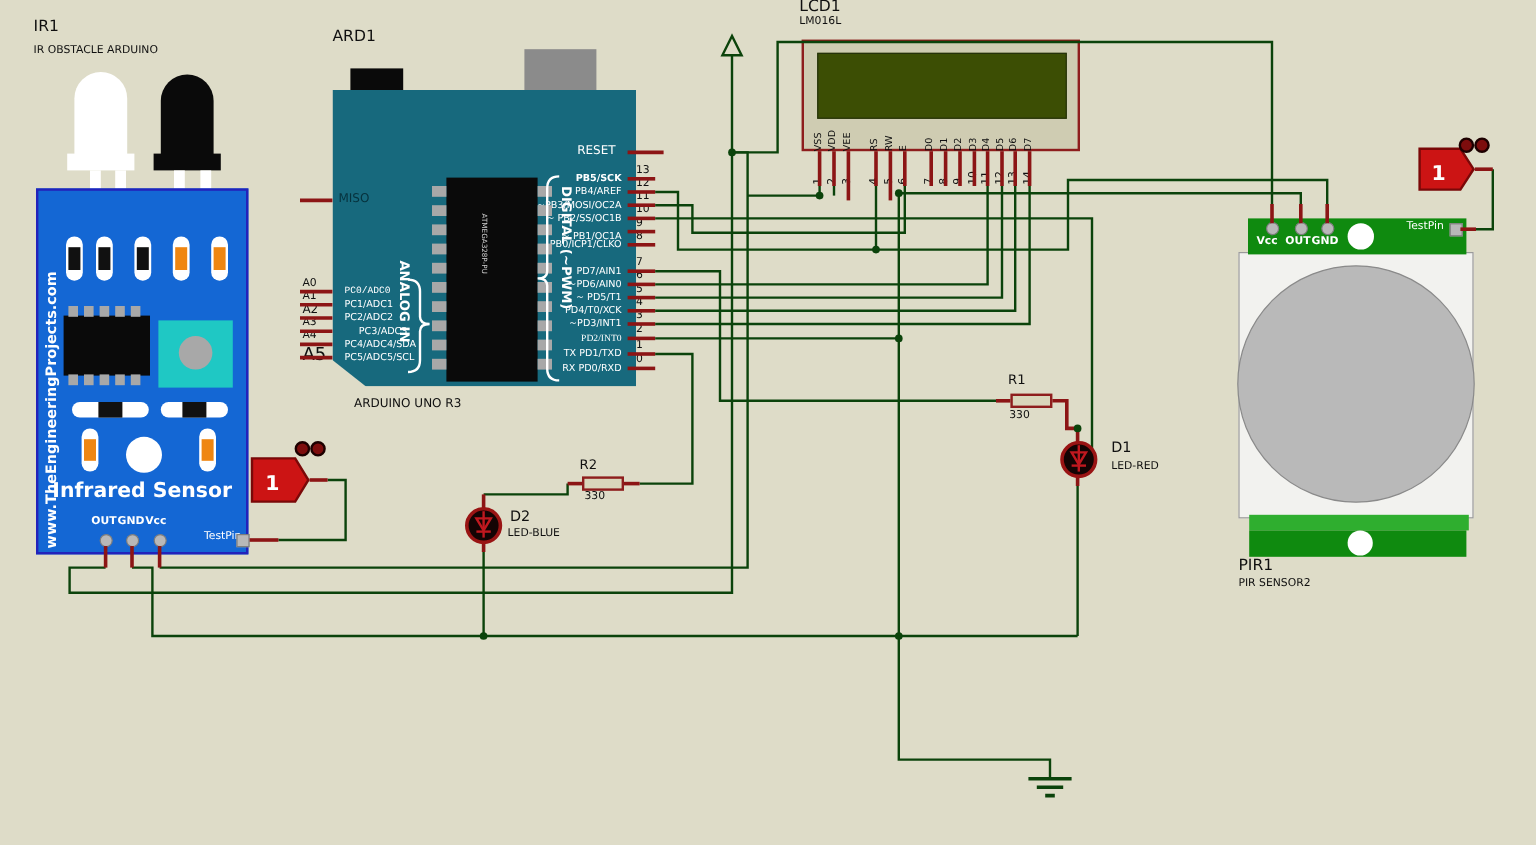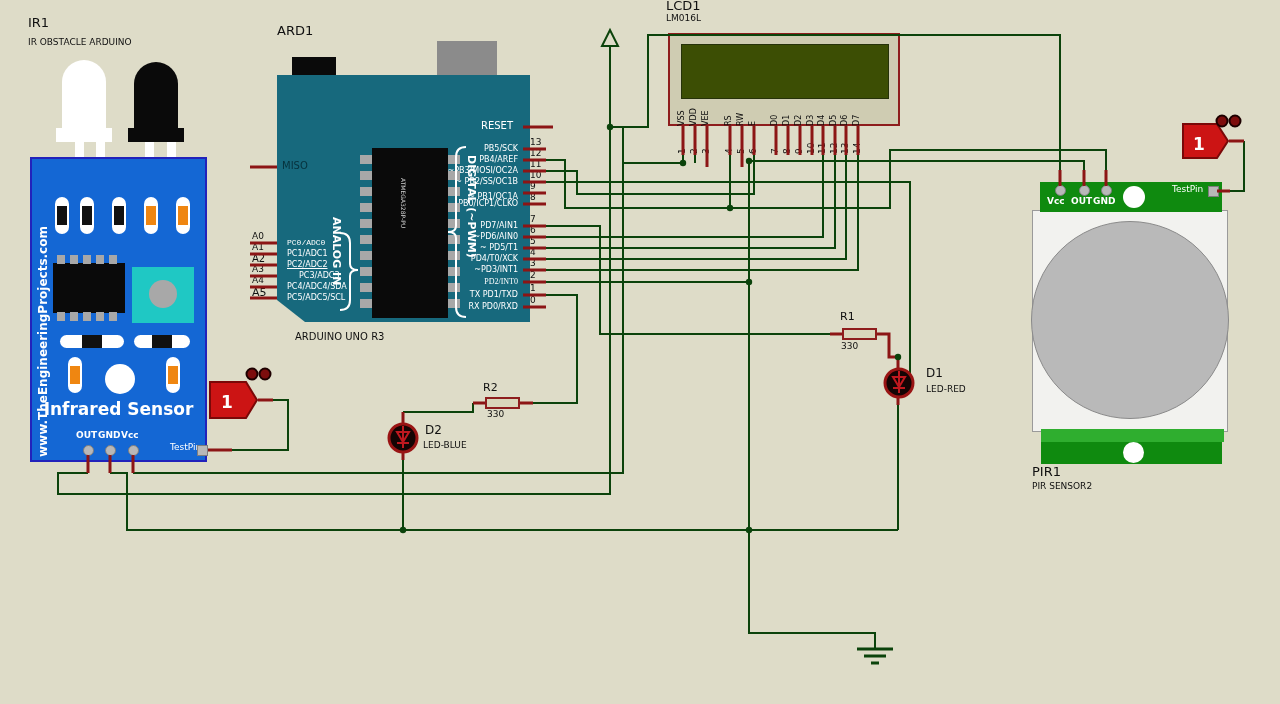--- a/index.html
+++ b/index.html
@@ -147,21 +147,21 @@
   <div class="lbl" style="left:483px;top:381px;font-size:11px;">R2</div>
   <div class="abs" style="left:485px;top:397px;width:35px;height:12px;background:#d9d6bb;border:2px solid #8e1d1d;box-sizing:border-box;"></div>
   <div class="lbl" style="left:487px;top:409px;font-size:9px;">330</div>
 
   <div class="lbl" style="left:926px;top:366px;font-size:12px;">D1</div>
   <div class="lbl sub" style="left:926px;top:384px;">LED-RED</div>
   <div class="lbl" style="left:425px;top:423px;font-size:12px;">D2</div>
   <div class="lbl sub" style="left:423px;top:440px;">LED-BLUE</div>
 
   <div style="position: absolute; left: 530px; top: 137px; font-size: 9px; color: rgb(16, 16, 16);">13</div>
-    <div class="pinlabel-r" style="top: 144px;">PB5/SCK</div>
+    <div class="pinlabel-r" style="top: 144px; font-weight: bold;">PB5/SCK</div>
     <div style="position: absolute; left: 530px; top: 148px; font-size: 9px; color: rgb(16, 16, 16);">12</div>
     <div class="pinlabel-r" style="top: 155px;">PB4/AREF</div>
     <div style="position: absolute; left: 530px; top: 159px; font-size: 9px; color: rgb(16, 16, 16);">11</div>
     <div class="pinlabel-r" style="top: 166px;">~PB3/MOSI/OC2A</div>
     <div style="position: absolute; left: 530px; top: 170px; font-size: 9px; color: rgb(16, 16, 16);">10</div>
     <div class="pinlabel-r" style="top: 177px;">~ PB2/SS/OC1B</div>
     <div style="position: absolute; left: 530px; top: 181px; font-size: 9px; color: rgb(16, 16, 16);">9</div>
     <div class="pinlabel-r" style="top: 192px;">~ PB1/OC1A</div>
     <div style="position: absolute; left: 530px; top: 192px; font-size: 9px; color: rgb(16, 16, 16);">8</div>
     <div class="pinlabel-r" style="top: 199px;">PB0/ICP1/CLKO</div>
@@ -179,26 +179,26 @@
     <div class="pinlabel-r" style="top: 277px; font-family: Liberation Serif, serif;">PD2/INT0</div>
     <div style="position: absolute; left: 530px; top: 283px; font-size: 9px; color: rgb(16, 16, 16);">1</div>
     <div class="pinlabel-r" style="top: 290px;">TX PD1/TXD</div>
     <div style="position: absolute; left: 530px; top: 295px; font-size: 9px; color: rgb(16, 16, 16);">0</div>
     <div class="pinlabel-r" style="top: 302px;">RX PD0/RXD</div>
     <div style="position: absolute; left: 252px; top: 231px; font-size: 9px; color: rgb(16, 16, 16);">A0</div>
     <div class="pinlabel-l" style="top: 238px; font-family: Liberation Mono, monospace;">PC0/ADC0</div>
     <div style="position: absolute; left: 252px; top: 242px; font-size: 9px; color: rgb(16, 16, 16);">A1</div>
     <div class="pinlabel-l" style="top: 249px;">PC1/ADC1</div>
     <div style="position: absolute; left: 252px; top: 253px; font-size: 10px; color: rgb(16, 16, 16);">A2</div>
-    <div class="pinlabel-l" style="top: 260px; text-decoration: underline;">PC2/ADC2</div>
+    <div class="pinlabel-l" style="top: 260px;">PC2/ADC2</div>
     <div style="position: absolute; left: 252px; top: 264px; font-size: 9px; color: rgb(16, 16, 16);">A3</div>
     <div class="pinlabel-l" style="top: 271px; padding-left: 12px;">PC3/ADC3</div>
     <div style="position: absolute; left: 252px; top: 275px; font-size: 9px; color: rgb(16, 16, 16);">A4</div>
     <div class="pinlabel-l" style="top: 282px;">PC4/ADC4/SDA</div>
-    <div style="position: absolute; left: 252px; top: 286px; font-size: 11px; color: rgb(16, 16, 16);">A5</div>
+    <div style="position: absolute; left: 252px; top: 286px; font-size: 15px; color: rgb(16, 16, 16);">A5</div>
     <div class="pinlabel-l" style="top: 293px;">PC5/ADC5/SCL</div>
     <div class="lcd-pinname" style="left: 677px;">VSS</div>
     <div class="lcd-pinnum" style="left: 677px;">1</div>
     <div class="lcd-pinname" style="left: 689px;">VDD</div>
     <div class="lcd-pinnum" style="left: 689px;">2</div>
     <div class="lcd-pinname" style="left: 701px;">VEE</div>
     <div class="lcd-pinnum" style="left: 701px;">3</div>
     <div class="lcd-pinname" style="left: 724px;">RS</div>
     <div class="lcd-pinnum" style="left: 724px;">4</div>
     <div class="lcd-pinname" style="left: 736px;">RW</div>

